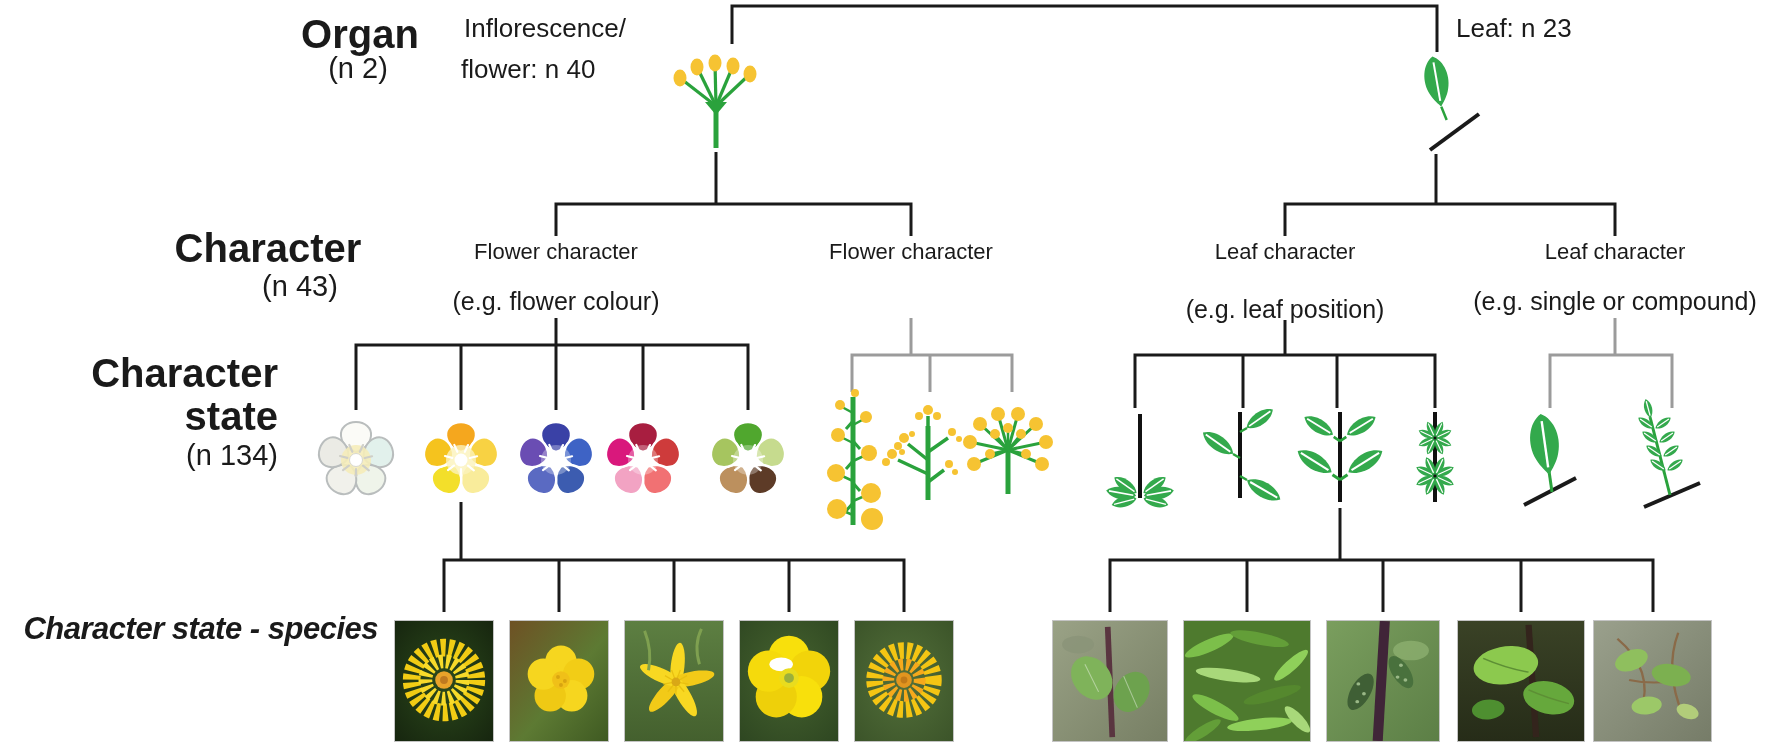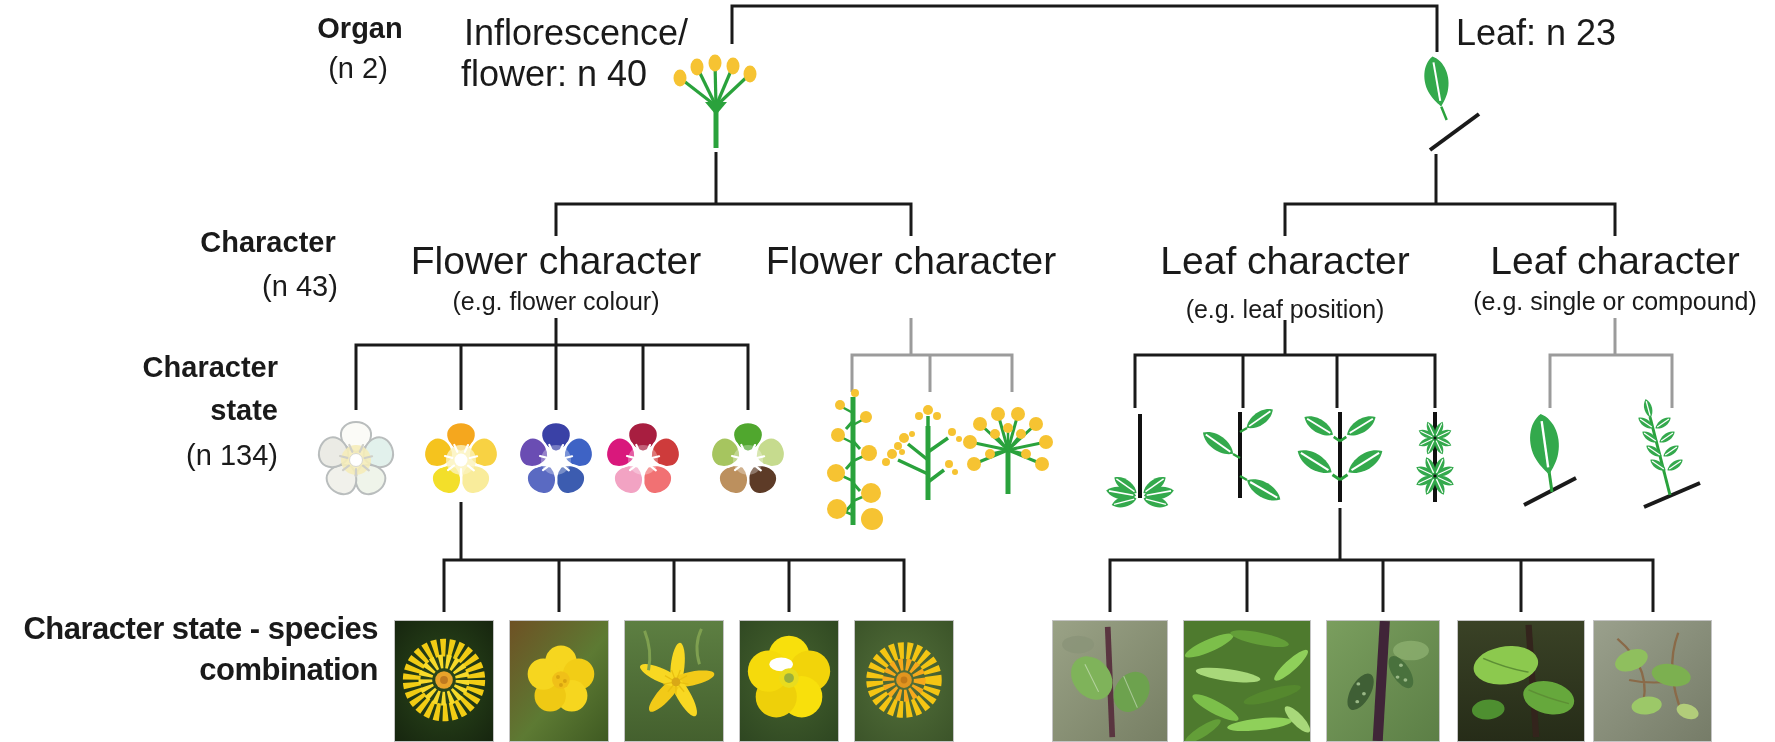--- a/index.html
+++ b/index.html
@@ -3,24 +3,24 @@
 <meta charset="utf-8">
 <style>
   html,body{margin:0;padding:0;background:#fff;}
   .fig{position:relative;width:1775px;height:742px;background:#ffffff;overflow:hidden;
        font-family:"Liberation Sans",sans-serif;color:#1a1a1a;}
   svg.layer{position:absolute;left:0;top:0;}
   .t{position:absolute;white-space:nowrap;line-height:1.08;color:#1a1a1a;}
   .b{font-weight:bold;}
   .ctr{transform:translateX(-50%);}
   .rt{transform:translateX(-100%);}
-  .fs34{font-size:36px;}
-  .fs33{font-size:39px;}
-  .fs32{font-size:29px;}
-  .fs31{font-size:31px;letter-spacing:-0.5px;}
+  .fs34{font-size:26px;}
+  .fs33{font-size:22px;}
+  .fs32{font-size:40px;}
+  .fs31{font-size:31px;letter-spacing:-0.5px;font-style:italic;}
   .fs29{font-size:29px;}
   .fs25{font-size:25px;}
   .photo{position:absolute;top:620px;height:122px;overflow:hidden;border:1px solid #c4c4c4;box-sizing:border-box;}
   .photo svg{display:block;width:100%;height:100%;}
 </style>
 </head>
 <body>
 
 <div class="fig">
 
@@ -375,21 +375,20 @@
 <div class="t fs33 ctr" style="left:1285px;top:240px;">Leaf character</div>
 <div class="t fs25 ctr" style="left:1285px;top:296px;">(e.g. leaf position)</div>
 <div class="t fs33 ctr" style="left:1615px;top:240px;">Leaf character</div>
 <div class="t fs25 ctr" style="left:1615px;top:288px;">(e.g. single or compound)</div>
 
 <div class="t b fs32 rt" style="left:278px;top:352px;">Character</div>
 <div class="t b fs32 rt" style="left:278px;top:395px;">state</div>
 <div class="t fs29 rt" style="left:278px;top:440px;">(n 134)</div>
 
 <div class="t b fs31 rt" style="left:378px;top:612px;">Character state - species</div>
-<div class="t b fs31 rt" style="left:378px;top:653px;">combination</div>
 <div class="t fs29 rt" style="left:378px;top:697px;margin-top:44px;">(n 665)</div>
 
 <div class="photo" style="left:394px;width:100px;">
   <svg viewBox="0 0 100 122" preserveAspectRatio="none">
     <defs>
           <radialGradient id="g1" cx="50%" cy="50%" r="75%">
             <stop offset="0%" stop-color="#2c4a1c"></stop>
             <stop offset="100%" stop-color="#15230e"></stop>
           </radialGradient>
         </defs>

